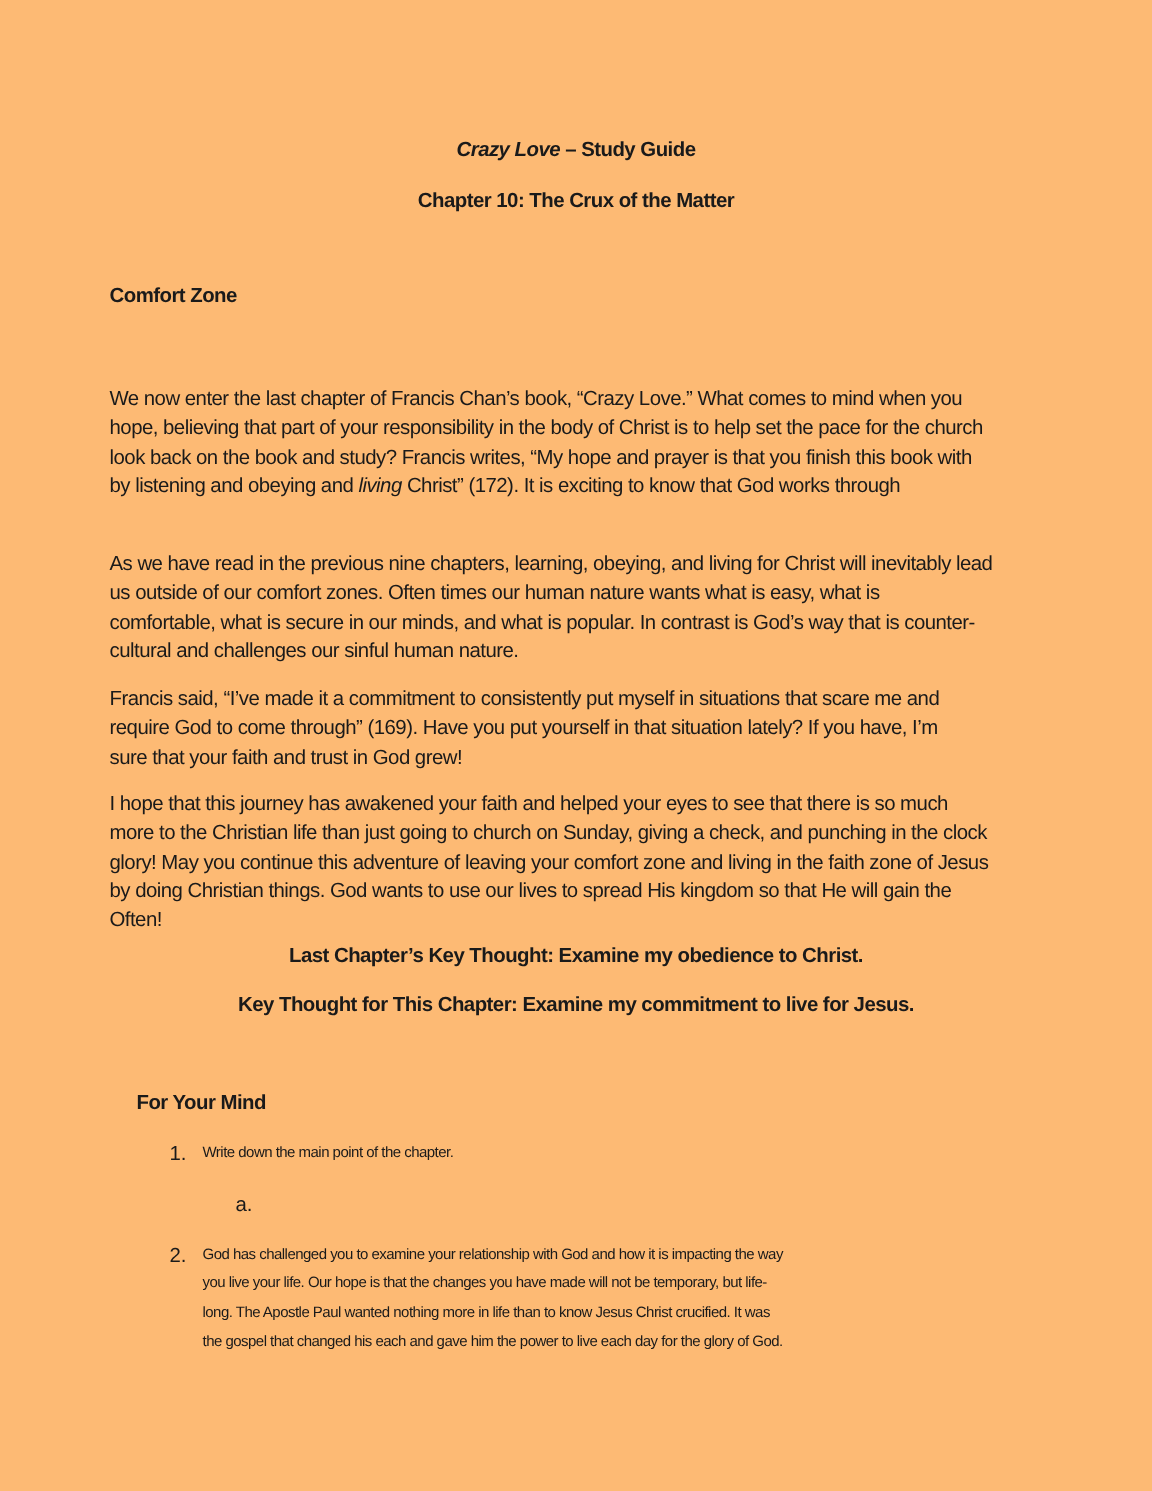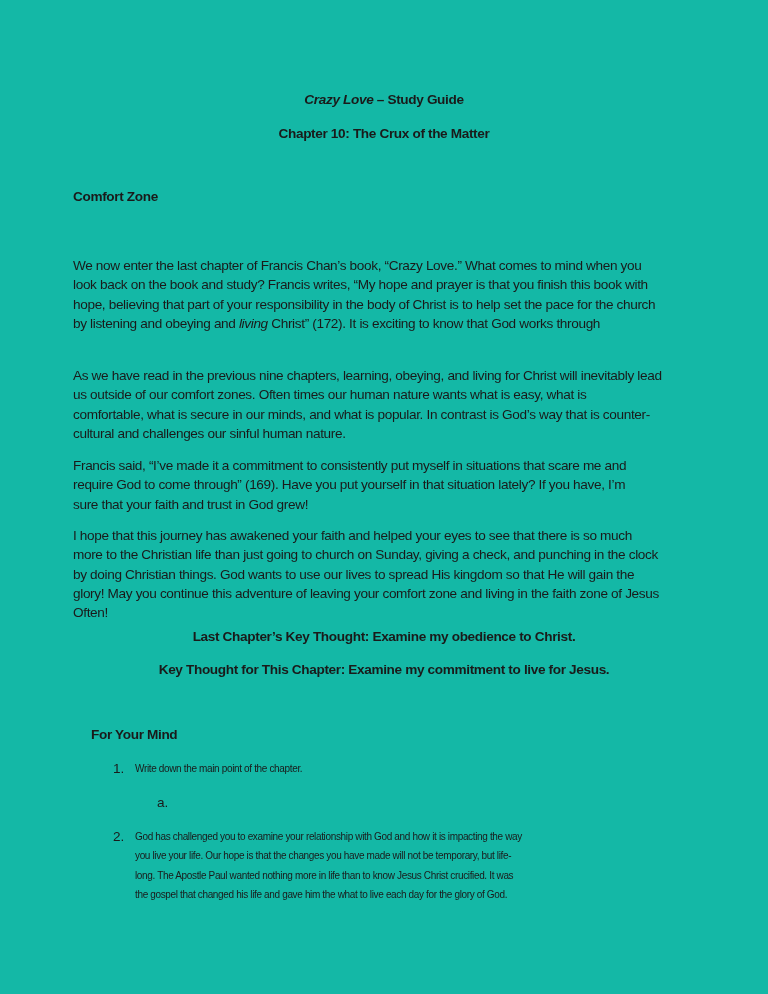--- a/index.html
+++ b/index.html
@@ -12,21 +12,21 @@
     height: 994px;
     position: relative;
     overflow: hidden;
     font-family: "Liberation Sans", sans-serif;
     color: #1a1a1a;
   }
   .page {
     position: absolute;
     left: 0; top: 0;
     width: 768px; height: 994px;
-    background: #14b8a6;
+    background: #fdba74;
   }
   .line {
     position: absolute;
     white-space: nowrap;
     font-size: 13.6px;
     letter-spacing: -0.35px;
     line-height: 19px;
   }
   .center {
     left: 0;
@@ -74,58 +74,58 @@
   <div class="line center bold" style="top:90px;">
     <span class="italic">Crazy Love</span><span> – Study Guide</span>
   </div>
 
   <div class="line center bold" style="top:124px;">Chapter 10: The Crux of the Matter</div>
 
   <div class="line bold" style="top:187px; left:73px;">Comfort Zone</div>
 
   <div class="para" style="top:221px;">
     <span class="ln">We now enter the last chapter of Francis Chan’s book, “Crazy Love.”  What comes to mind when you</span>
+    <span class="ln">hope, believing that part of your responsibility in the body of Christ is to help set the pace for the church</span>
     <span class="ln">look back on the book and study?  Francis writes, “My hope and prayer is that you finish this book with</span>
-    <span class="ln">hope, believing that part of your responsibility in the body of Christ is to help set the pace for the church</span>
     <span class="ln"><span>by listening and obeying and </span><span class="italic">living</span><span> Christ” (172).  It is exciting to know that God works through</span></span>
   </div>
 
   <div class="para" style="top:331px;">
     <span class="ln">As we have read in the previous nine chapters, learning, obeying, and living for Christ will inevitably lead</span>
     <span class="ln">us outside of our comfort zones.  Often times our human nature wants what is easy, what is</span>
     <span class="ln">comfortable, what is secure in our minds, and what is popular.  In contrast is God’s way that is counter-</span>
     <span class="ln">cultural and challenges our sinful human nature.</span>
   </div>
 
   <div class="para" style="top:421px;">
     <span class="ln">Francis said, “I’ve made it a commitment to consistently put myself in situations that scare me and</span>
     <span class="ln">require God to come through” (169).  Have you put yourself in that situation lately?  If you have, I’m</span>
     <span class="ln">sure that your faith and trust in God grew!</span>
   </div>
 
   <div class="para" style="top:491px;">
     <span class="ln">I hope that this journey has awakened your faith and helped your eyes to see that there is so much</span>
     <span class="ln">more to the Christian life than just going to church on Sunday, giving a check, and punching in the clock</span>
+    <span class="ln">glory!  May you continue this adventure of leaving your comfort zone and living in the faith zone of Jesus</span>
     <span class="ln">by doing Christian things.  God wants to use our lives to spread His kingdom so that He will gain the</span>
-    <span class="ln">glory!  May you continue this adventure of leaving your comfort zone and living in the faith zone of Jesus</span>
     <span class="ln">Often!</span>
   </div>
 
   <div class="line center bold" style="top:627px;">Last Chapter’s Key Thought: Examine my obedience to Christ.</div>
   <div class="line center bold" style="top:660px;">Key Thought for This Chapter: Examine my commitment to live for Jesus.</div>
 
   <div class="line bold" style="top:725px; left:73px;padding-left:18px;">For Your Mind</div>
 
   <div class="list-num" style="top:759px;">1.</div>
   <div class="list-text" style="top:759px;">
     <span class="ln">Write down the main point of the chapter.</span>
   </div>
   <div class="sub-item" style="top:793px;">a.</div>
 
   <div class="list-num" style="top:827px;">2.</div>
   <div class="list-text" style="top:827px;">
     <span class="ln">God has challenged you to examine your relationship with God and how it is impacting the way</span>
     <span class="ln">you live your life.  Our hope is that the changes you have made will not be temporary, but life-</span>
     <span class="ln">long.  The Apostle Paul wanted nothing more in life than to know Jesus Christ crucified.  It was</span>
-    <span class="ln">the gospel that changed his life and gave him the what to live each day for the glory of God.</span>
+    <span class="ln">the gospel that changed his each and gave him the power to live each day for the glory of God.</span>
   </div>
 
 </div>
 
 </body></html>

